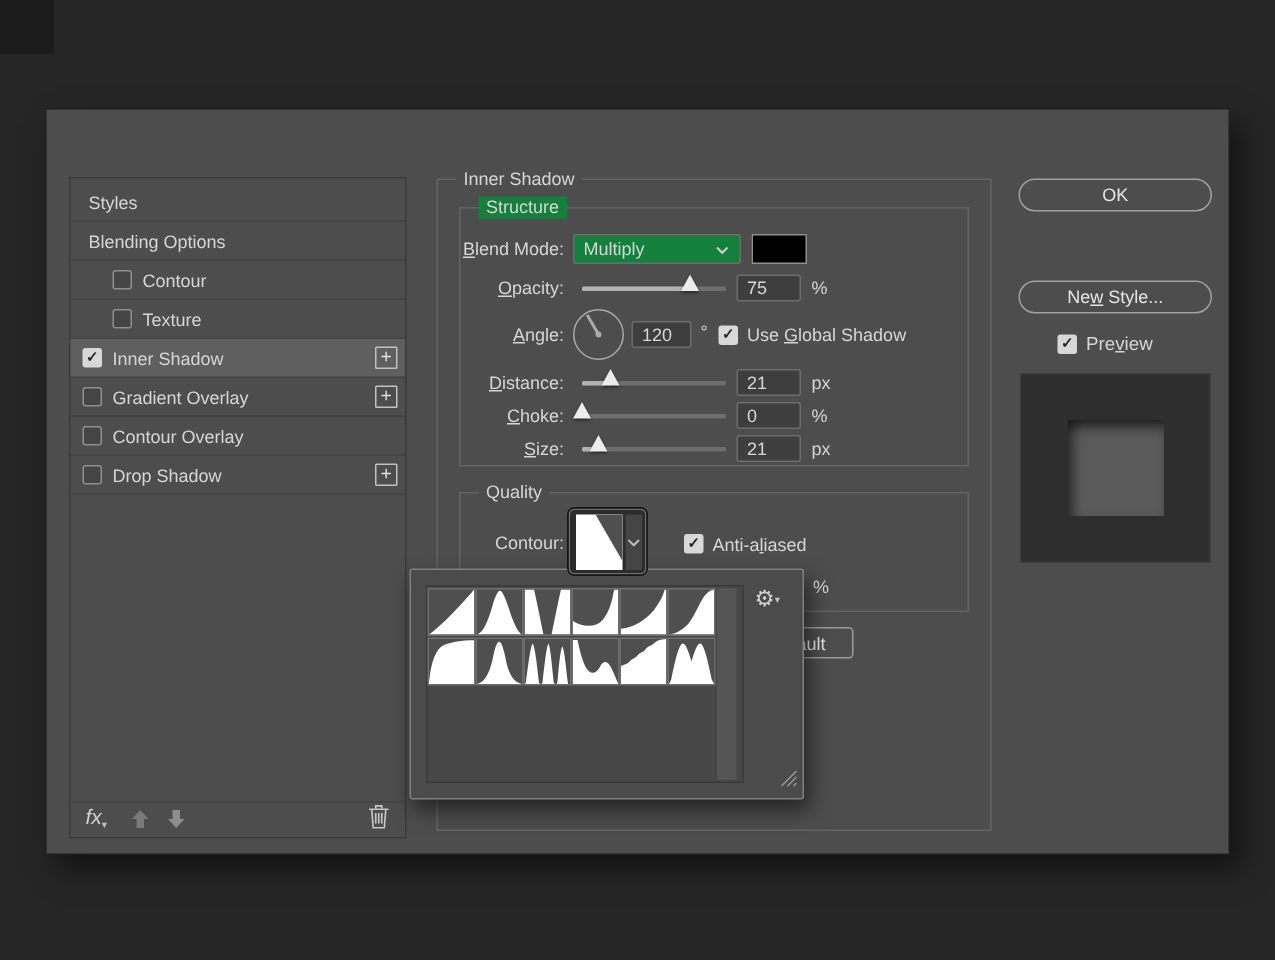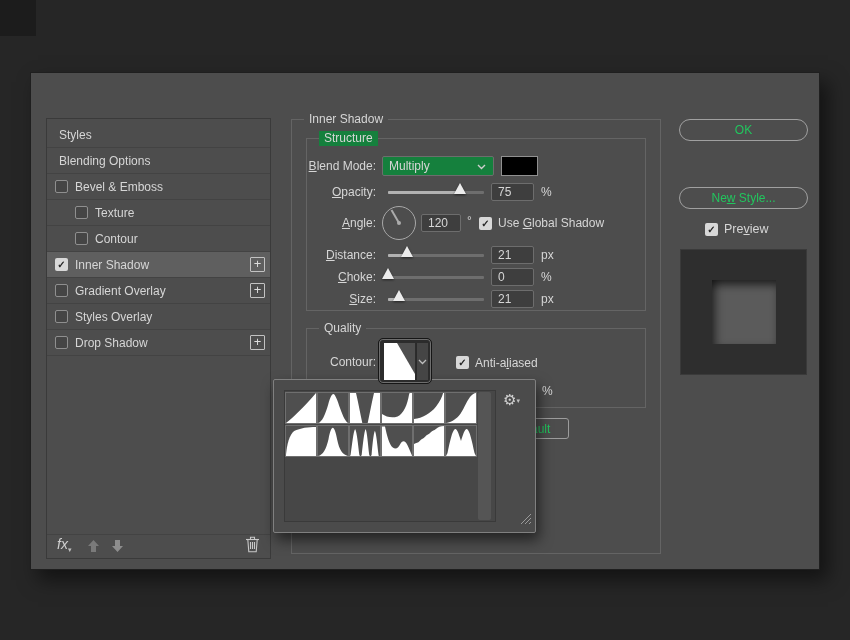--- a/index.html
+++ b/index.html
@@ -5,21 +5,21 @@
   *{margin:0;padding:0;box-sizing:border-box}
   html,body{width:850px;height:640px}
   body{background:#262626;font-family:"Liberation Sans",sans-serif;font-size:12px;color:#d6d6d6;position:relative;overflow:hidden}
   .abs{position:absolute}
   .mn{text-decoration:underline}
   .lbl{text-align:right;line-height:14px;white-space:nowrap}
   .txt{line-height:14px;white-space:nowrap}
   .groupbox{border:1px solid #646464}
   .legend{position:absolute;top:-8px;left:12px;background:#4d4d4d;padding:0 5px;line-height:15px;white-space:nowrap}
   .field{background:#3e3e3e;border:1px solid #6d6d6d;border-radius:2px;line-height:16px;padding-left:6px}
-  .pill{border:1px solid #a0a0a0;border-radius:11px;text-align:center;line-height:20px;color:#22c55e;background:transparent}
+  .pill{border:1px solid #a0a0a0;border-radius:11px;text-align:center;line-height:20px;color:#e5e5e5;background:transparent}
   .cb{width:13px;height:13px;background:#d8d8d8;border-radius:2px;color:#262626;font-size:10px;line-height:13px;text-align:center;font-weight:bold}
   .cb-off{width:13px;height:13px;background:#454545;border:1px solid #8f8f8f;border-radius:2px}
   .track{height:3px;background:#6e6e6e;border-radius:1px}
   .trackfill{height:3px;background:#b2b2b2;border-radius:1px}
   .thumb{width:0;height:0;border-left:6px solid transparent;border-right:6px solid transparent;border-bottom:11px solid #ececec;filter:drop-shadow(0 1px 1px rgba(0,0,0,.55))}
   .dial{width:34px;height:34px;border:1px solid #a8a8a8;border-radius:50%}
   .sidebar-row{position:relative;height:26px;border-bottom:1px solid #434343}
   .sidebar-row.sel{background:#5f5f5f}
   .row-label{position:absolute;top:6px;line-height:14px;white-space:nowrap}
   .plus{position:absolute;top:5px;right:5px;width:15px;height:15px;border:1px solid #c2c2c2;border-radius:1px;line-height:12px;text-align:center;font-size:13px;color:#dedede}
@@ -36,44 +36,40 @@
 
   <div class="abs" style="left:15px;top:45px;width:225px;height:441px;border:1px solid #3a3a3a">
     <div style="position:absolute;left:0;top:3px;width:223px">
       <div class="sidebar-row">
         <span class="row-label" style="left:12px">Styles</span>
       </div>
       <div class="sidebar-row">
         <span class="row-label" style="left:12px">Blending Options</span>
       </div>
       <div class="sidebar-row">
-        <span class="cb-off abs" style="left:8px;top:6px"></span>
-        <span class="row-label" style="left:28px">Bevel &amp; Emboss</span>
+        <span class="cb-off abs" style="left:28px;top:6px"></span>
+        <span class="row-label" style="left:48px">Contour</span>
       </div>
       <div class="sidebar-row">
         <span class="cb-off abs" style="left:28px;top:6px"></span>
         <span class="row-label" style="left:48px">Texture</span>
-      </div>
-      <div class="sidebar-row">
-        <span class="cb-off abs" style="left:28px;top:6px"></span>
-        <span class="row-label" style="left:48px">Contour</span>
       </div>
       <div class="sidebar-row sel">
         <span class="cb abs" style="left:8px;top:6px">✓</span>
         <span class="row-label" style="left:28px">Inner Shadow</span>
         <span class="plus">+</span>
       </div>
       <div class="sidebar-row">
         <span class="cb-off abs" style="left:8px;top:6px"></span>
         <span class="row-label" style="left:28px">Gradient Overlay</span>
         <span class="plus">+</span>
       </div>
       <div class="sidebar-row">
         <span class="cb-off abs" style="left:8px;top:6px"></span>
-        <span class="row-label" style="left:28px">Styles Overlay</span>
+        <span class="row-label" style="left:28px">Contour Overlay</span>
       </div>
       <div class="sidebar-row">
         <span class="cb-off abs" style="left:8px;top:6px"></span>
         <span class="row-label" style="left:28px">Drop Shadow</span>
         <span class="plus">+</span>
       </div>
     </div>
 
     <div class="abs" style="left:0;top:415px;width:223px;border-top:1px solid #434343"></div>
     <div class="abs" style="left:10px;top:417px;width:26px;height:20px">

